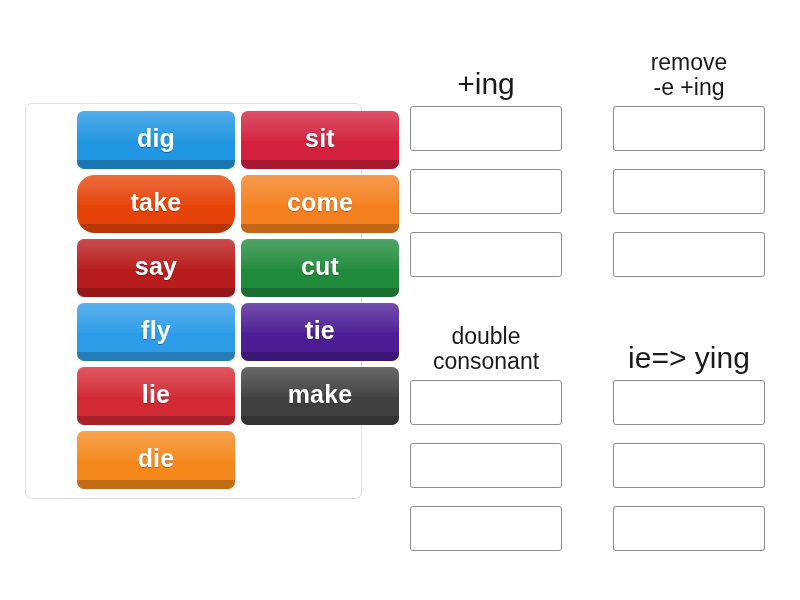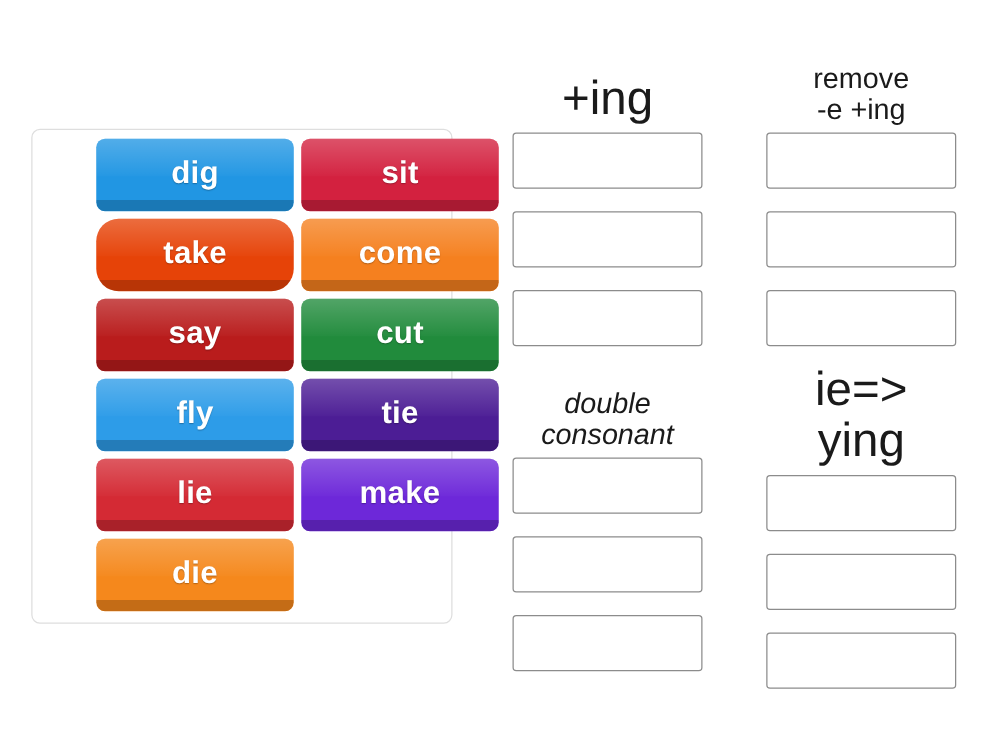--- a/index.html
+++ b/index.html
@@ -89,40 +89,40 @@
     position: absolute;
     width: 152px;
   }
   .cat-title {
     text-align: center;
     color: #1a1a1a;
     font-weight: normal;
     line-height: 1.08;
     white-space: pre-line;
   }
-  .cat-title.size-lg { font-size: 38px; }
+  .cat-title.size-lg { font-size: 30px; }
   .cat-title.size-md { font-size: 23px; }
   .dropzones {
     margin-top: 6px;
   }
   .dropzone {
     width: 152px;
     height: 45px;
     background: #ffffff;
     border: 1px solid #8c8c8c;
     border-radius: 3px;
     box-sizing: border-box;
     margin-bottom: 18px;
   }
   .dropzone:last-child { margin-bottom: 0; }
 
   
   #cat-0 { left: 410px; top: 26px; }
   #cat-1 { left: 613px; top: 26px; }
-  #cat-2 { left: 410px; top: 292px; font-style: italic; }
+  #cat-2 { left: 410px; top: 306px; }
   #cat-3 { left: 613px; top: 306px; }
 
   #cat-0 .cat-title { height: 74px; display: flex; align-items: flex-end; justify-content: center; }
   #cat-1 .cat-title { height: 74px; display: flex; align-items: flex-end; justify-content: center; }
   #cat-2 .cat-title { height: 68px; display: flex; align-items: flex-end; justify-content: center; }
   #cat-3 .cat-title { height: 68px; display: flex; align-items: flex-end; justify-content: center; }
 </style>
 </head>
 <body>
 
@@ -151,21 +151,21 @@
       </div>
       <div class="tile" style="background: rgb(45, 156, 232);">
         <span>fly</span>
       </div>
       <div class="tile" style="background: #4c1d95;">
         <span>tie</span>
       </div>
       <div class="tile" style="background: rgb(212, 42, 52);">
         <span>lie</span>
       </div>
-      <div class="tile" style="background: #6d28d9;">
+      <div class="tile" style="background: #404040;">
         <span>make</span>
       </div>
       <div class="tile" style="background: rgb(245, 136, 28);">
         <span>die</span>
       </div>
 
     </div>
   </div>
 
   <div class="category" id="cat-0">

